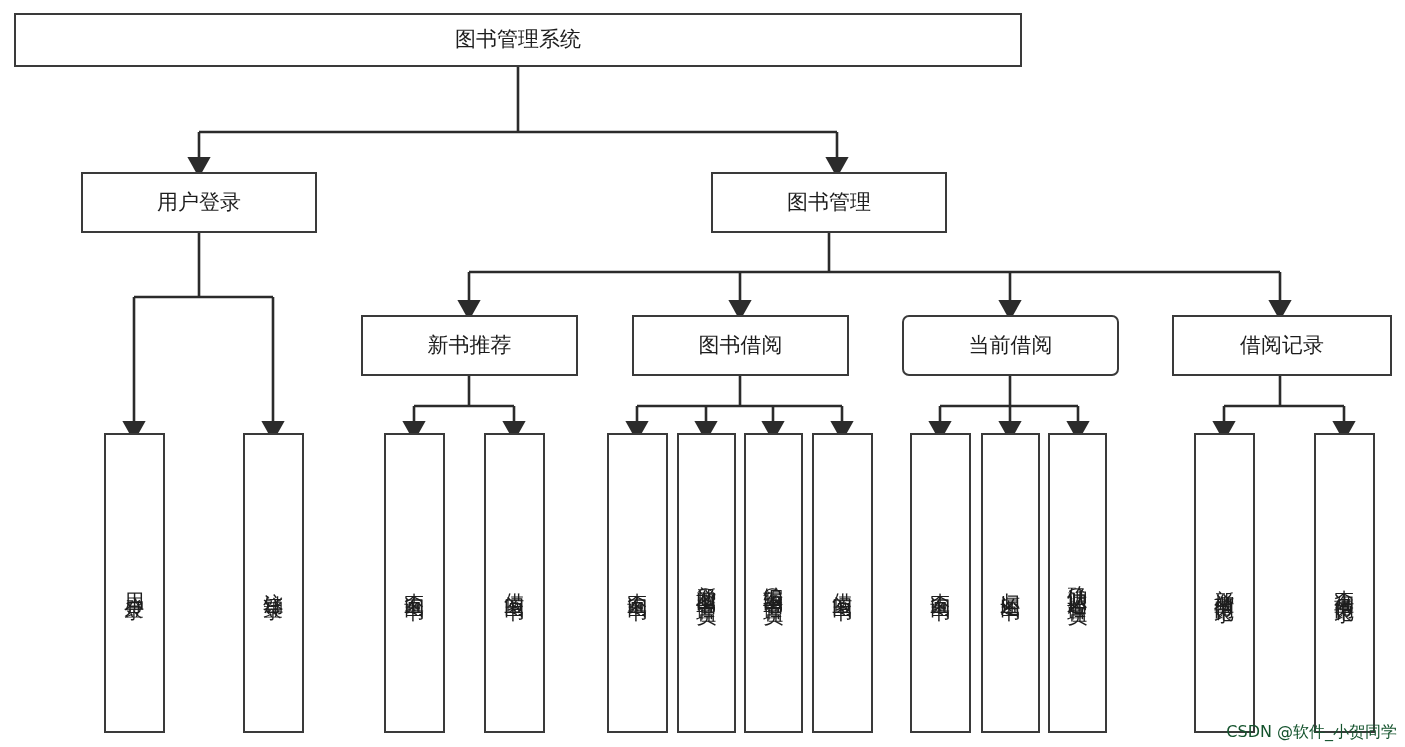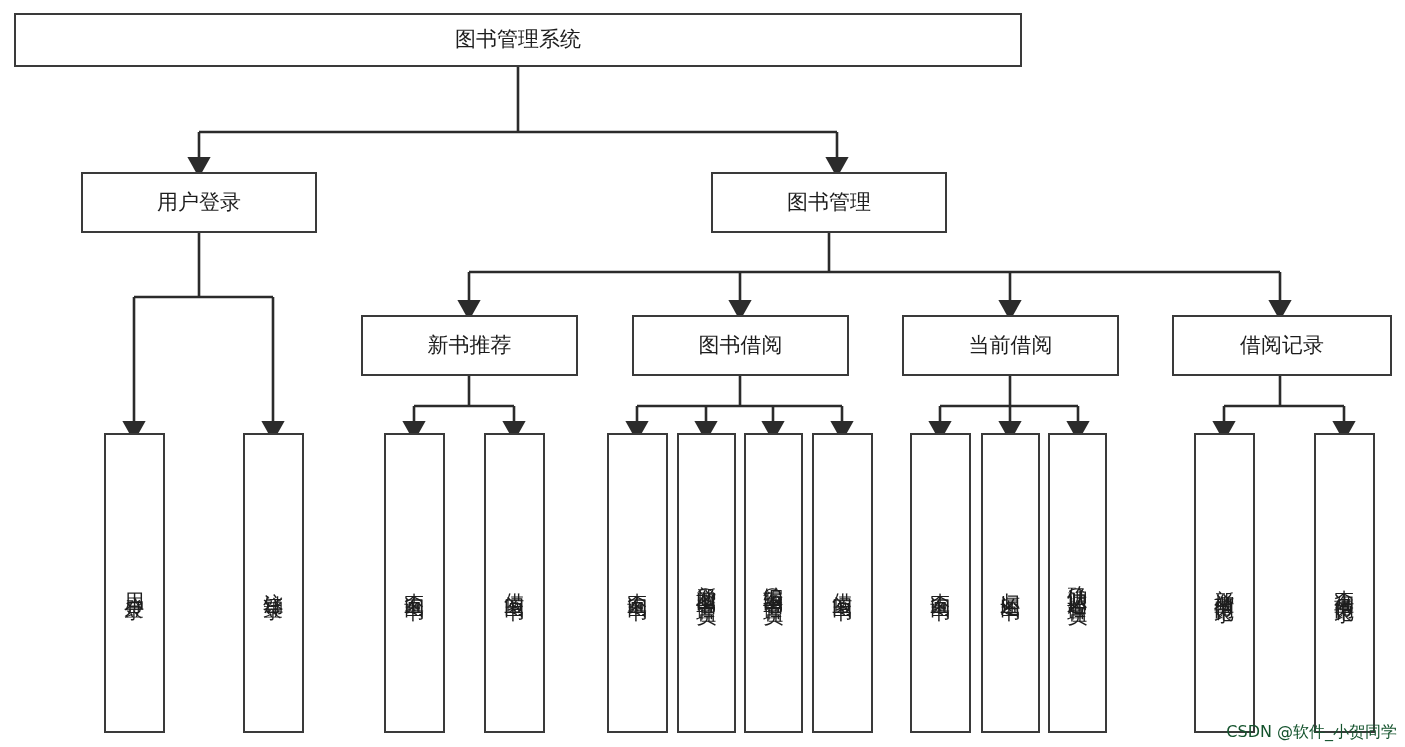--- a/index.html
+++ b/index.html
@@ -83,21 +83,21 @@
   <div class="node horiz" style="left:711px;top:172px;width:236px;height:61px;">
     <span class="lbl">图书管理</span>
   </div>
 
   <div class="node horiz" style="left:361px;top:315px;width:217px;height:61px;">
     <span class="lbl">新书推荐</span>
   </div>
   <div class="node horiz" style="left:632px;top:315px;width:217px;height:61px;">
     <span class="lbl">图书借阅</span>
   </div>
-  <div class="node horiz" style="left:902px;top:315px;width:217px;height:61px;">
+  <div class="node horiz" style="left:902px;top:315px;width:217px;height:61px;border-radius:7px;">
     <span class="lbl">当前借阅</span>
   </div>
   <div class="node horiz" style="left:1172px;top:315px;width:220px;height:61px;">
     <span class="lbl">借阅记录</span>
   </div>
 
   <div class="node vert" style="left:104px;top:433px;width:61px;height:300px;">
     <span class="lbl">用户登录</span>
   </div>
   <div class="node vert" style="left:243px;top:433px;width:61px;height:300px;">

